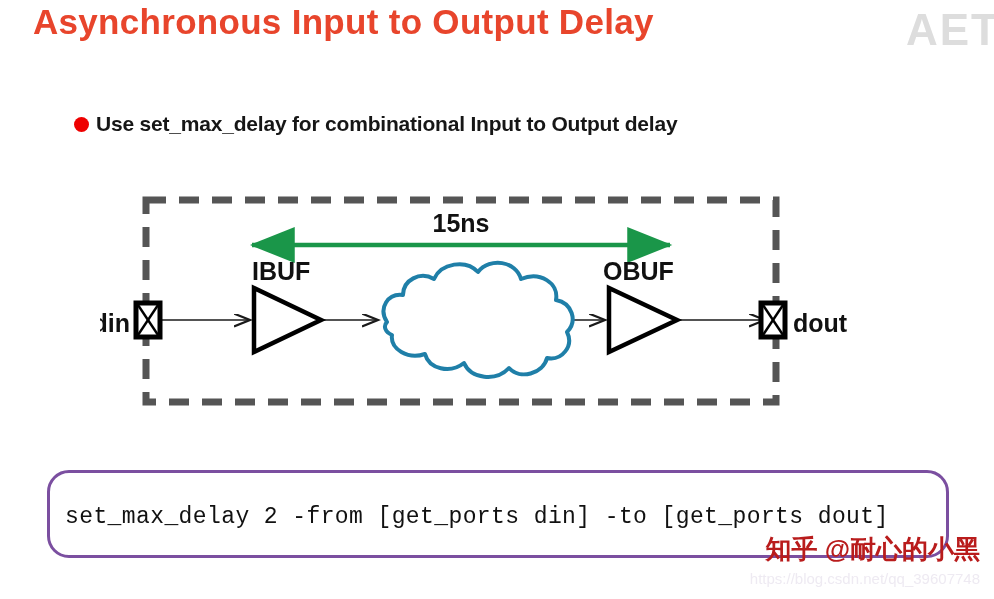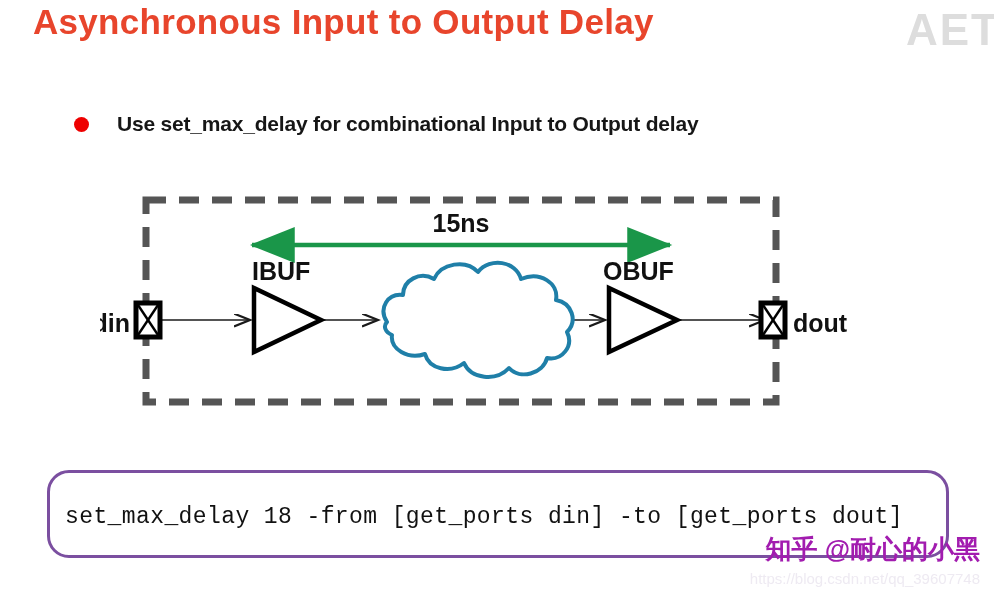--- a/index.html
+++ b/index.html
@@ -52,21 +52,21 @@
     align-items: center;
   }
   .bullet-dot {
     width: 15px;
     height: 15px;
     border-radius: 50%;
     background: #ee0000;
     flex: 0 0 auto;
   }
   .bullet-text {
-    margin-left: 28px;
+    margin-left: 7px;
     font-size: 21px;
     font-weight: bold;
     color: #161616;
     white-space: nowrap;
     letter-spacing: -0.2px;
   }
 
   
   .diagram {
     position: absolute;
@@ -101,21 +101,21 @@
     white-space: nowrap;
     letter-spacing: 0.4px;
   }
 
   
   .watermark {
     position: absolute;
     right: 14px;
     bottom: 32px;
     font-size: 26px;
-    color: #a21caf;
+    color: #b91c1c;
     font-weight: bold;
     white-space: nowrap;
     user-select: none;
   }
   .watermark-url {
     position: absolute;
     right: 14px;
     bottom: 12px;
     font-size: 15px;
     color: #eeeaf2;
@@ -193,18 +193,18 @@
 
       <text x="361" y="47" text-anchor="middle" font-family="Liberation Sans, sans-serif" font-size="25" font-weight="bold" fill="#111111">15ns</text>
       <text x="152" y="95" font-family="Liberation Sans, sans-serif" font-size="25" font-weight="bold" fill="#111111">IBUF</text>
       <text x="503" y="95" font-family="Liberation Sans, sans-serif" font-size="25" font-weight="bold" fill="#111111">OBUF</text>
       <text x="30" y="147" text-anchor="end" font-family="Liberation Sans, sans-serif" font-size="25" font-weight="bold" fill="#111111">din</text>
       <text x="693" y="147" font-family="Liberation Sans, sans-serif" font-size="25" font-weight="bold" fill="#111111">dout</text>
     </svg>
   </div>
 
   <div class="code-box"></div>
-  <div class="code-text">set_max_delay 18 -from [get_ports din] -to [get_ports dout]</div>
+  <div class="code-text">set_max_delay 2 -from [get_ports din] -to [get_ports dout]</div>
 
   <div class="watermark">知乎 @耐心的小黑</div>
   <div class="watermark-url">https://blog.csdn.net/qq_39607748</div>
 
 </div>
 
 </body></html>

